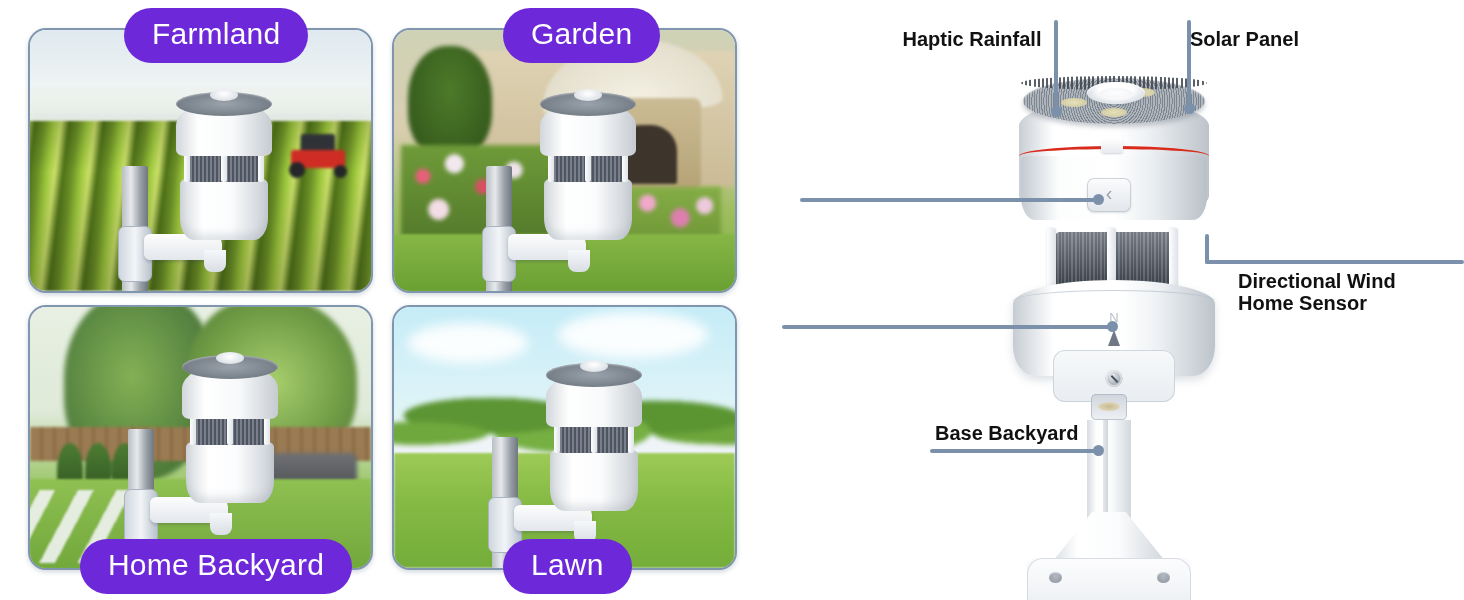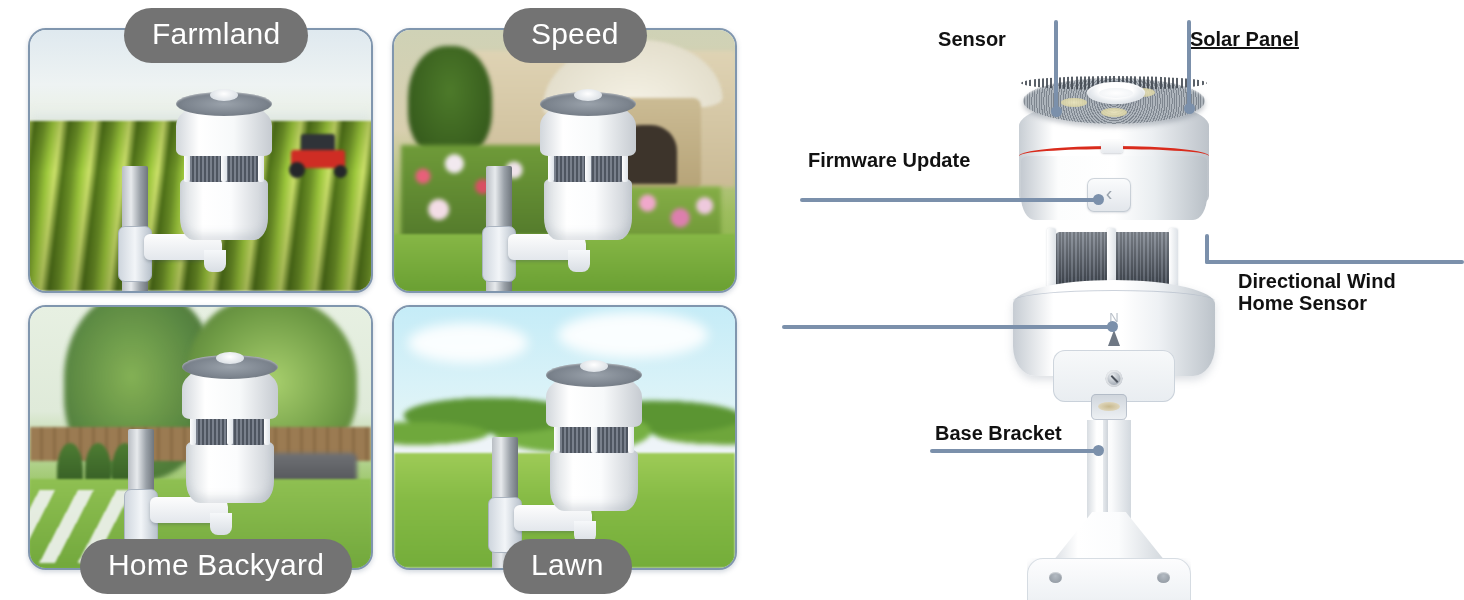--- a/index.html
+++ b/index.html
@@ -216,21 +216,21 @@
   }
   .md-dome {
     position:absolute; left:88px; top:-137px; width:28px; height:12px;
     background: radial-gradient(ellipse at 50% 40%, #ffffff, #cfd6dd);
     border-radius: 50%;
   }
 
   
   .badge {
     position: absolute;
-    background: #737373;
+    background: #6d28d9;
     color: #ffffff;
     border-radius: 999px;
     font-size: 30px;
     line-height: 1;
     padding: 11px 28px 14px 28px;
     white-space: nowrap;
     letter-spacing: .2px;
   }
   .badge-farmland     { left: 124px; top: 8px; }
   .badge-garden       { left: 503px; top: 8px; }
@@ -410,21 +410,21 @@
   .callout { position:absolute; color:#111111; font-size:20px; line-height:1.12; }
   .callout.b { font-weight:bold; }
   .lead-h { position:absolute; height:4px; background:#7b90ab; border-radius:2px; }
   .lead-v { position:absolute; width:4px; background:#7b90ab; border-radius:2px; }
   .lead-dot {
     position:absolute; width:11px; height:11px; border-radius:50%;
     background:#7b90ab;
   }
 
   .co-haptic { left:128px; top:28px; width:168px; text-align:center; }
-  .co-solar  { left:430px; top:28px;text-decoration:underline; }
+  .co-solar  { left:430px; top:28px; }
   .co-usb    { left:48px;  top:149px; }
   .co-uws    { left:478px; top:270px; }
   .co-dir    { left:30px;  top:298px; }
   .co-base   { left:175px; top:422px; }
 </style>
 </head>
 <body>
 
 <div id="stage">
 
@@ -528,21 +528,21 @@
             <div class="md-post md-p2"></div>
             <div class="md-post md-p3"></div>
           <div class="md-top"></div>
           <div class="md-solar"></div>
           <div class="md-dome"></div>
         </div>
       </div>
     </div>
 
     <div class="badge badge-farmland">Farmland</div>
-    <div class="badge badge-garden">Speed</div>
+    <div class="badge badge-garden">Garden</div>
     <div class="badge badge-lawn">Lawn</div>
     <div class="badge badge-home">Home Backyard</div>
   </div>
 
   <div id="product">
 
     <div id="device">
       <div class="top-shell"></div>
       <div class="solar-disc"></div>
       <div class="solar-glint sg1"></div>
@@ -572,47 +572,46 @@
       <div class="bracket-clip"></div>
       <div class="bracket-column"></div>
       <div class="bracket-flare"></div>
       <div class="bracket-plate"></div>
       <div class="plate-hole ph1"></div>
       <div class="plate-hole ph2"></div>
 
     </div>
 
     <div class="callout co-haptic b">
-      <div>Sensor</div>
+      <div>Haptic Rainfall</div>
     </div>
     <div class="lead-v" style="left:294px; top:20px; height:92px;"></div>
     <div class="lead-dot" style="left:291px; top:106px;"></div>
 
     <div class="callout co-solar b">
       <div>Solar Panel</div>
     </div>
     <div class="lead-v" style="left:427px; top:20px; height:88px;"></div>
     <div class="lead-dot" style="left:424px; top:103px;"></div>
 
     <div class="callout co-usb b">
-      <div>Firmware Update</div>
     </div>
     <div class="lead-h" style="left:40px; top:198px; width:298px;"></div>
     <div class="lead-dot" style="left:333px; top:194px;"></div>
 
     <div class="callout co-uws b">
       <div>Directional Wind</div>
       <div>Home Sensor</div>
     </div>
     <div class="lead-v" style="left:445px; top:234px; height:30px;"></div>
     <div class="lead-h" style="left:445px; top:260px; width:259px;"></div>
 
     <div class="lead-h" style="left:22px; top:325px; width:330px;"></div>
     <div class="lead-dot" style="left:347px; top:321px;"></div>
 
     <div class="callout co-base b">
-      <div>Base Bracket</div>
+      <div>Base Backyard</div>
     </div>
     <div class="lead-h" style="left:170px; top:449px; width:168px;"></div>
     <div class="lead-dot" style="left:333px; top:445px;"></div>
   </div>
 
 </div>
 
 </body></html>

